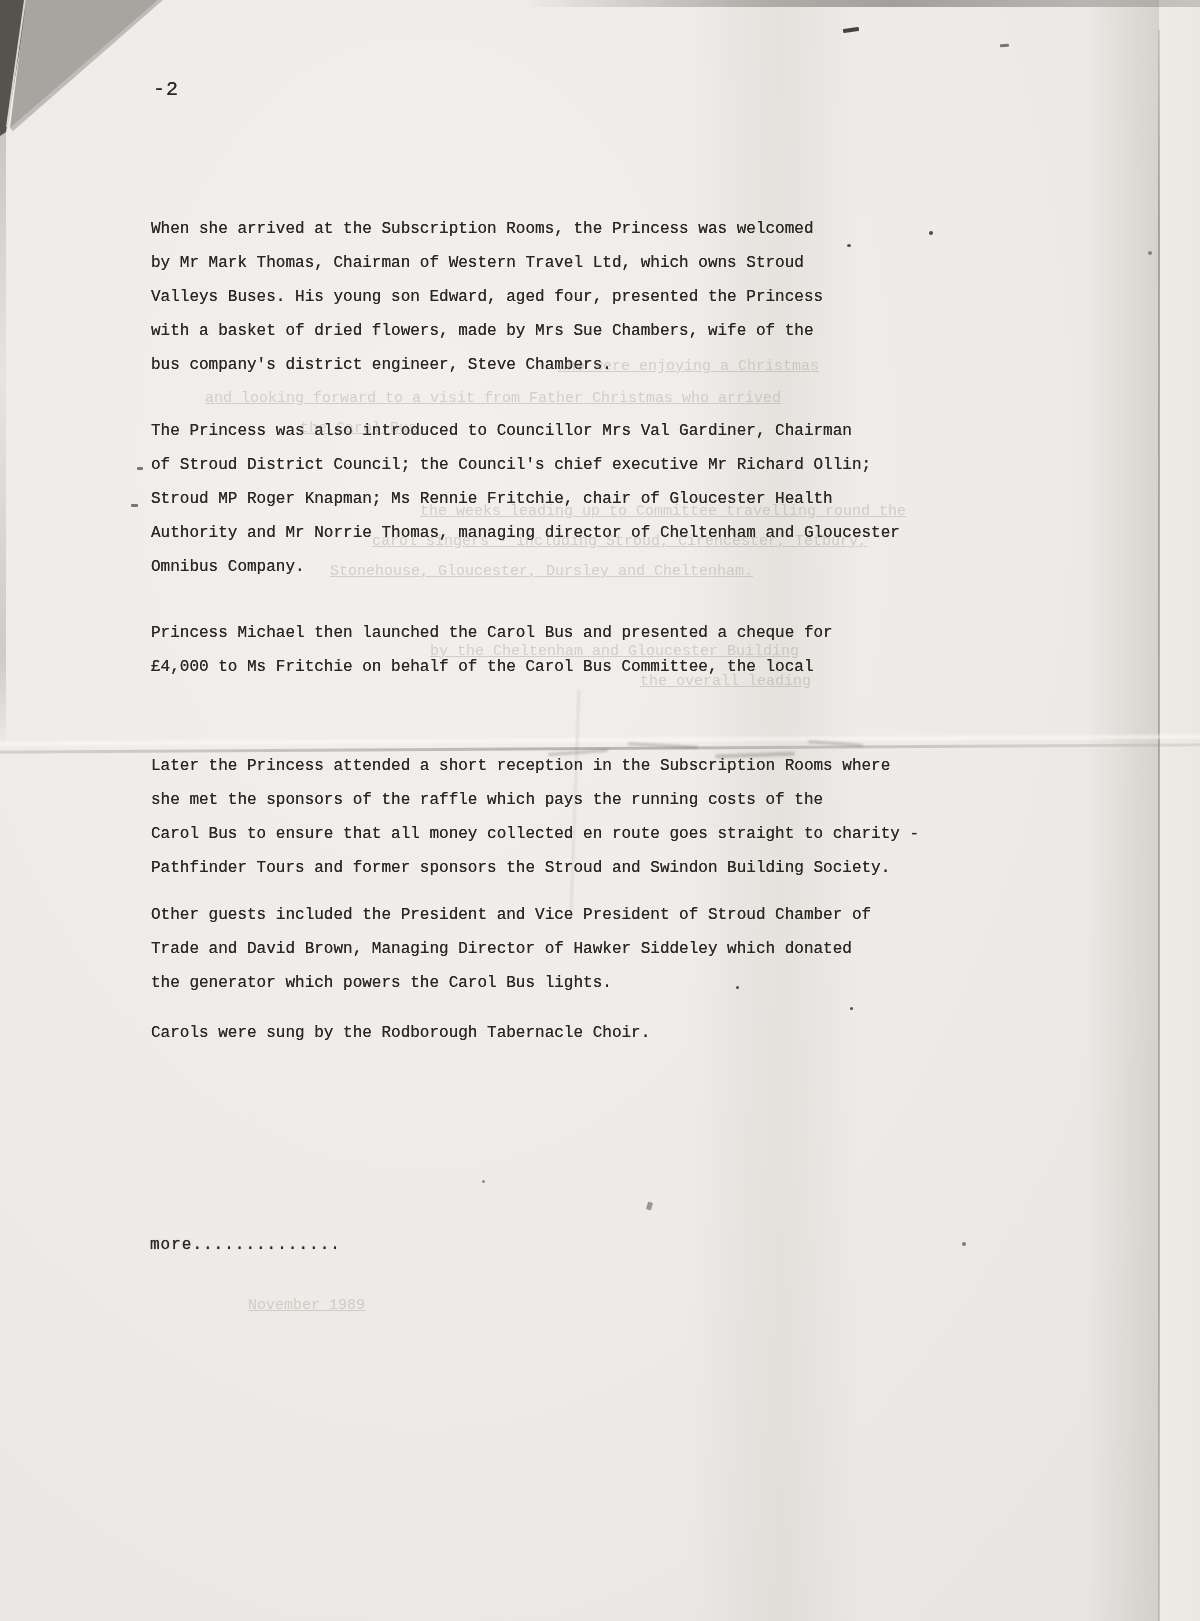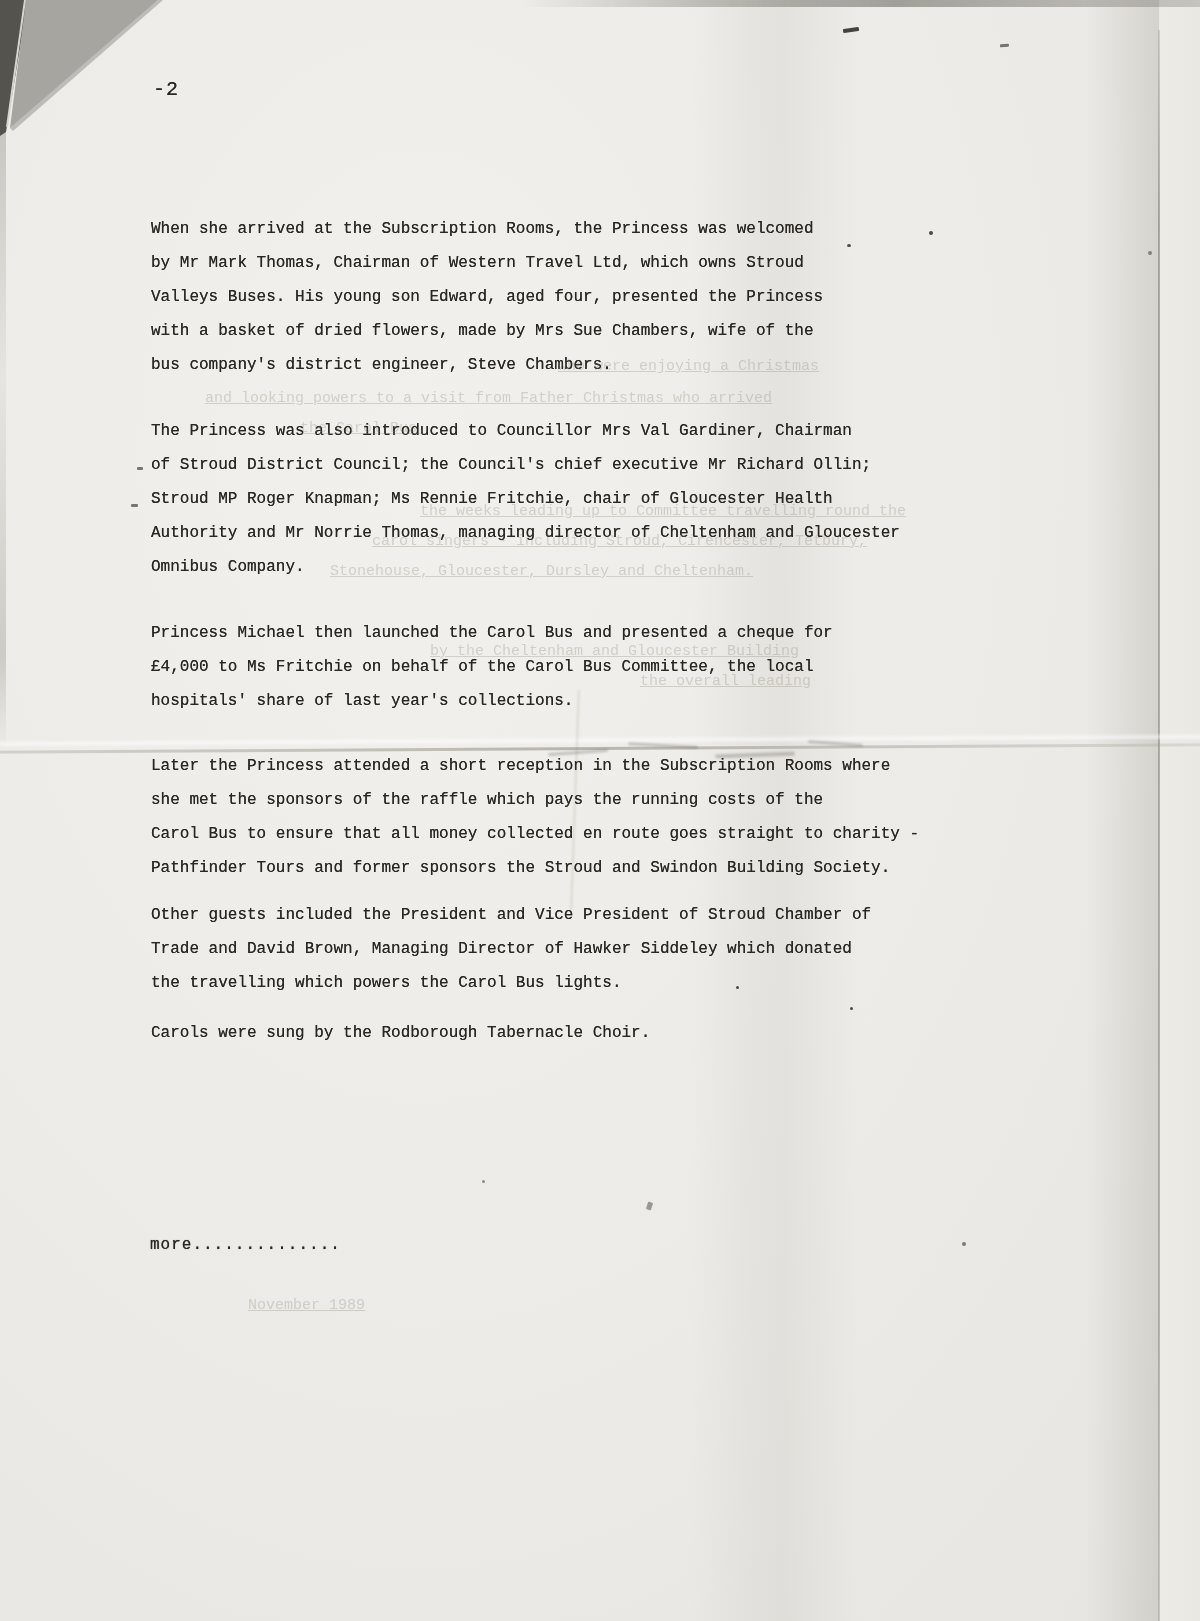--- a/index.html
+++ b/index.html
@@ -93,29 +93,29 @@
   <div class="speck" style="left:1148px;top:251px;width:4px;height:4px;opacity:.6;"></div>
   <div class="speck" style="left:962px;top:1242px;width:4px;height:4px;opacity:.7;"></div>
   <div class="dash" style="left:647px;top:1202px;width:5px;height:8px;transform:rotate(18deg);opacity:.5;"></div>
   <div class="speck" style="left:482px;top:1180px;width:3px;height:3px;opacity:.6;"></div>
 
   <div class="page-number">-2</div>
 
   <div id="doc-body">
       <div class="paragraph" style="top: 212px;"><span class="line">When she arrived at the Subscription Rooms, the Princess was welcomed</span><span class="line">by Mr Mark Thomas, Chairman of Western Travel Ltd, which owns Stroud</span><span class="line">Valleys Buses. His young son Edward, aged four, presented the Princess</span><span class="line">with a basket of dried flowers, made by Mrs Sue Chambers, wife of the</span><span class="line">bus company's district engineer, Steve Chambers.</span></div>
       <div class="paragraph" style="top: 414px;"><span class="line">The Princess was also introduced to Councillor Mrs Val Gardiner, Chairman</span><span class="line">of Stroud District Council; the Council's chief executive Mr Richard Ollin;</span><span class="line">Stroud MP Roger Knapman; Ms Rennie Fritchie, chair of Gloucester Health</span><span class="line">Authority and Mr Norrie Thomas, managing director of Cheltenham and Gloucester</span><span class="line">Omnibus Company.</span></div>
-      <div class="paragraph" style="top: 616px;"><span class="line">Princess Michael then launched the Carol Bus and presented a cheque for</span><span class="line">£4,000 to Ms Fritchie on behalf of the Carol Bus Committee, the local</span><span class="line">hospitals' share of last year's collections.</span></div>
+      <div class="paragraph" style="top: 616px;"><span class="line">Princess Michael then launched the Carol Bus and presented a cheque for</span><span class="line">£4,000 to Ms Fritchie on behalf of the Carol Bus Committee, the local</span></div>
       <div class="paragraph" style="top: 749px;"><span class="line">Later the Princess attended a short reception in the Subscription Rooms where</span><span class="line">she met the sponsors of the raffle which pays the running costs of the</span><span class="line">Carol Bus to ensure that all money collected en route goes straight to charity -</span><span class="line">Pathfinder Tours and former sponsors the Stroud and Swindon Building Society.</span></div>
-      <div class="paragraph" style="top: 898px;"><span class="line">Other guests included the President and Vice President of Stroud Chamber of</span><span class="line">Trade and David Brown, Managing Director of Hawker Siddeley which donated</span><span class="line">the travelling which powers the Carol Bus lights.</span></div>
+      <div class="paragraph" style="top: 898px;"><span class="line">Other guests included the President and Vice President of Stroud Chamber of</span><span class="line">Trade and David Brown, Managing Director of Hawker Siddeley which donated</span><span class="line">the generator which powers the Carol Bus lights.</span></div>
       <div class="paragraph" style="top: 1016px;"><span class="line">Carols were sung by the Rodborough Tabernacle Choir.</span></div>
     </div>
 
   <div id="ghost-layer">
       <span class="ghost" style="left: 558px; top: 358px;">who were enjoying a Christmas</span>
-      <span class="ghost" style="left: 205px; top: 390px;">and looking powers to a visit from Father Christmas who arrived</span>
+      <span class="ghost" style="left: 205px; top: 390px;">and looking forward to a visit from Father Christmas who arrived</span>
       <span class="ghost" style="left: 300px; top: 420px;">the Carol Bus.</span>
       <span class="ghost" style="left: 420px; top: 503px;">the weeks leading up to Committee travelling round the</span>
       <span class="ghost" style="left: 372px; top: 533px;">carol singers - including Stroud, Cirencester, Tetbury,</span>
       <span class="ghost" style="left: 330px; top: 563px;">Stonehouse, Gloucester, Dursley and Cheltenham.</span>
       <span class="ghost" style="left: 430px; top: 643px;">by the Cheltenham and Gloucester Building</span>
       <span class="ghost" style="left: 640px; top: 673px;">the overall leading</span>
       <span class="ghost" style="left: 248px; top: 1297px;">November 1989</span>
     </div>
 
   <div class="more">more..............</div>

